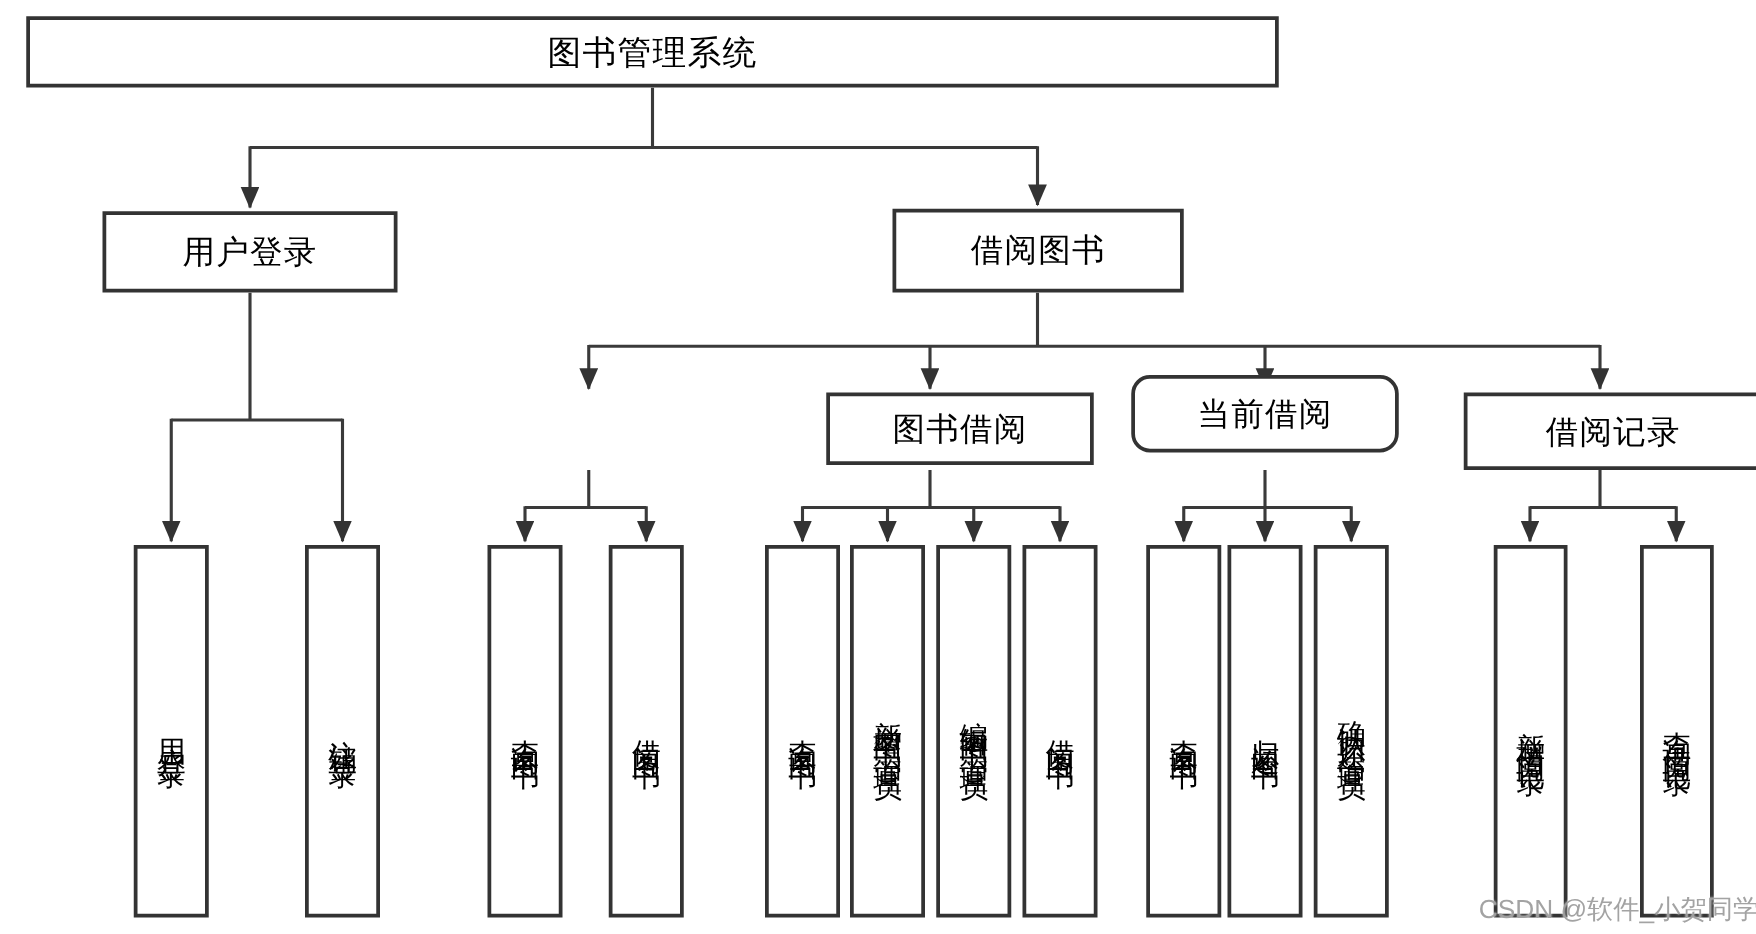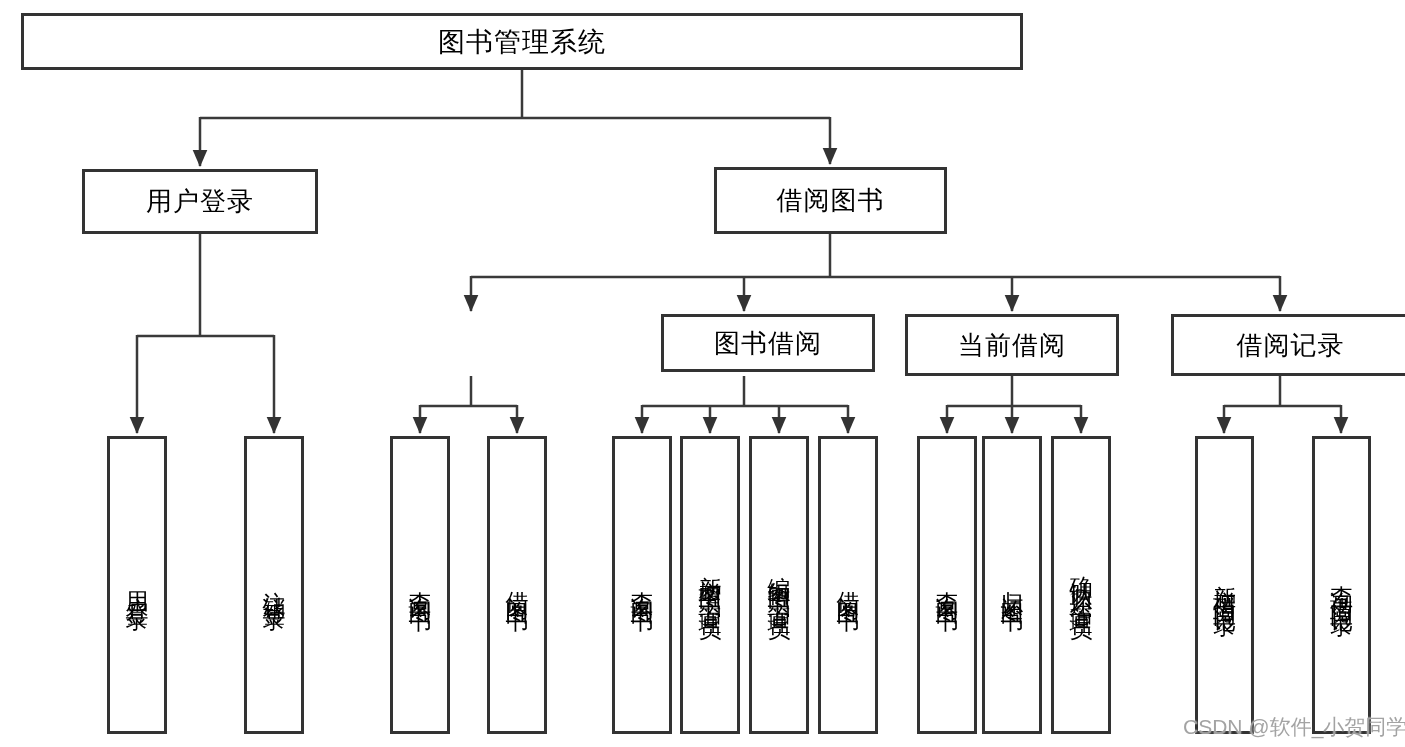--- a/index.html
+++ b/index.html
@@ -133,21 +133,21 @@
   <div class="node lvl1" style="left:82px; top:169px; width:236px; height:65px;">
     <span>用户登录</span>
   </div>
   <div class="node lvl1" style="left:714px; top:167px; width:233px; height:67px;">
     <span>借阅图书</span>
   </div>
 
   <div class="node lvl2" style="left:637px; top:314px; width:214px; height:58px;margin-left:24px;">
     <span>图书借阅</span>
   </div>
-  <div class="node lvl2" style="left:905px; top:314px; width:214px; height:62px;">
+  <div class="node lvl2" style="left:905px; top:300px; width:214px; height:62px;border-radius:15px;">
     <span>当前借阅</span>
   </div>
   <div class="node lvl2" style="left:1171px; top:314px; width:239px; height:62px;">
     <span>借阅记录</span>
   </div>
 
   <div class="node leaf" style="left:107px; top:436px; width:60px; height:298px;">
     <span class="vtext">用户登录</span>
   </div>
   <div class="node leaf" style="left:244px; top:436px; width:60px; height:298px;">

